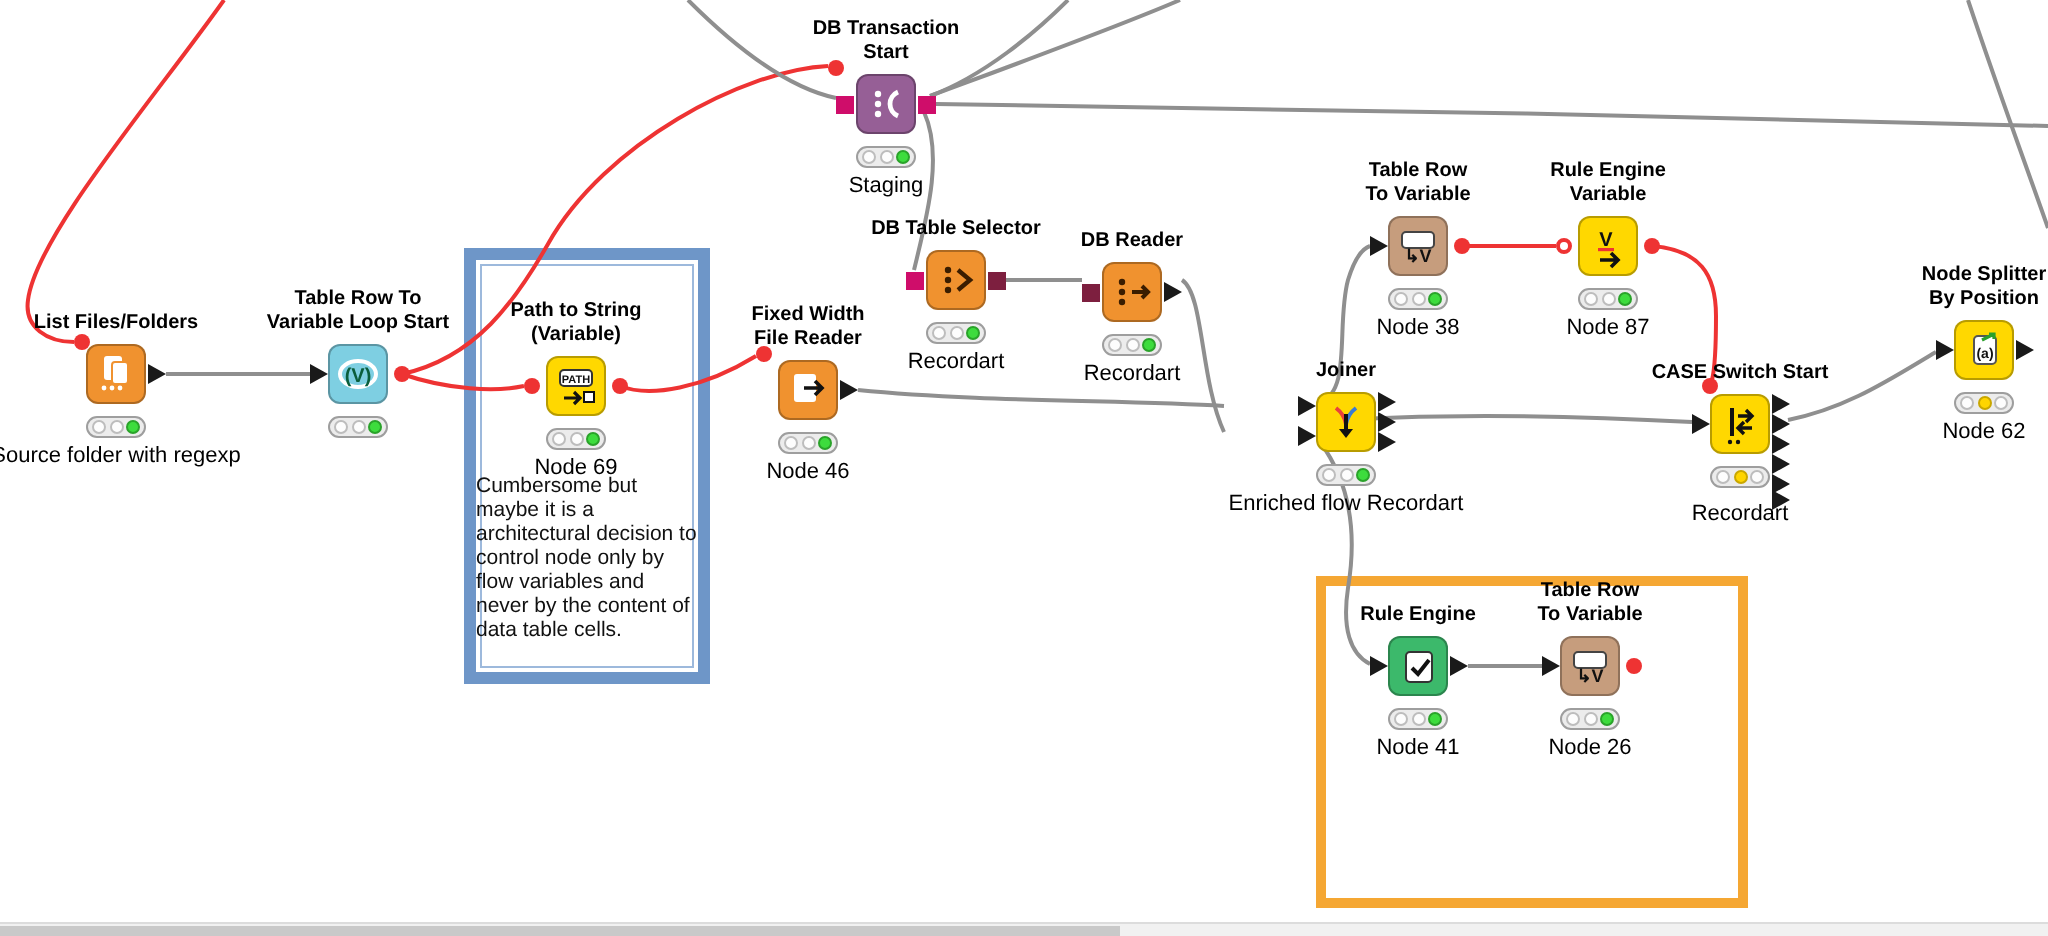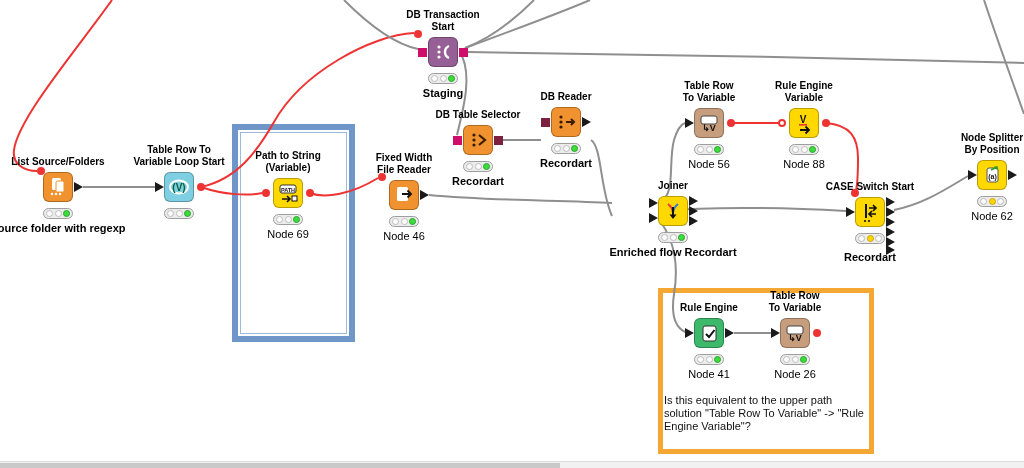--- a/index.html
+++ b/index.html
@@ -25,21 +25,21 @@
   .c-orange{background:#f0922f;}
   .c-yellow{background:#ffd800;}
   .c-cyan{background:#7ecfe2;}
   .c-purple{background:#965f96;}
   .c-green{background:#3cb96b;}
   .c-tan{background:#c69d7d;}
   .ntitle{position:absolute;left:15px;bottom:34px;transform:translateX(-50%);
           white-space:pre;text-align:center;font-weight:bold;font-size:10px;line-height:12px;
           color:#000;width:max-content;}
   .nlabel{position:absolute;top:50px;left:15px;transform:translateX(-50%);
-          white-space:nowrap;font-weight:bold;font-size:11px;color:#000;width:max-content;}
+          white-space:nowrap;font-weight:normal;font-size:11px;color:#000;width:max-content;}
   .nlabel.plain{font-weight:400;}
   
   .light{position:absolute;top:36px;left:0;width:30px;height:11px;background:#ececec;
          border:1px solid #9e9e9e;border-radius:6px;box-sizing:border-box;
          display:flex;align-items:center;justify-content:space-between;padding:0 2px;}
   .light i{width:7px;height:7px;border-radius:50%;background:#fdfdfd;border:1px solid #bdbdbd;box-sizing:border-box;}
   .s-green i:nth-child(3){background:#3ddc3d;border-color:#2aa32a;}
   .s-yellow i:nth-child(2){background:#ffd500;border-color:#c9a700;}
   
   .port{position:absolute;}
@@ -54,21 +54,21 @@
            border-top:1px solid #dcdcdc;z-index:5;}
   .hthumb{position:absolute;left:0;top:1px;width:560px;height:6px;background:#c9c9c9;}
 </style>
 </head>
 <body>
 
 <div id="canvas">
 
   <div class="ann ann-blue"></div>
   <div class="ann ann-orange"></div>
-  <div class="ann-text orange">Is this equivalent to the upper path solution "Table Row To Variable" -&gt; "Rule Engine Variable"?</div>
+  <div class="ann-text blue">Cumbersome but maybe it is a architectural decision to control node only by flow variables and never by the content of data table cells.</div>
 
   <svg id="wires" width="1024" height="468">
 
     <path class="wred" d="M112,0 C78,48 18,118 14,150 C12,164 24,171 37,171"></path>
     <path class="wred" d="M201,187 C224,195 248,196 262,193"></path>
     <path class="wred" d="M201,187 C238,179 258,150 274,122 C302,72 372,35 414,33"></path>
     <path class="wred" d="M310,193 C325,199 352,194 378,178"></path>
     <path class="wred" d="M731,123 L778,123"></path>
     <path class="wred" d="M826,123 C850,125 858,137 858,158 C858,177 857,186 856,190"></path>
 
@@ -83,21 +83,21 @@
     <path class="wgray" d="M468,52 C620,54 860,58 1024,63"></path>
     <path class="wgray" d="M465,48 C492,38 518,16 534,0"></path>
     <path class="wgray" d="M465,48 C508,32 560,13 590,0"></path>
     <path class="wgray" d="M984,0 C998,42 1012,80 1024,114"></path>
     <path class="wgray" d="M344,0 C368,24 394,44 418,49"></path>
     <path class="wgray" d="M894,210 C924,204 946,189 968,176"></path>
     <path class="wgray" d="M734,333 L771,333"></path>
   </svg>
 
   <div class="node" style="left:43px;top:172px">
-    <div class="ntitle">List Source/Folders</div>
+    <div class="ntitle">List Files/Folders</div>
     <div class="nicon c-orange">
       <svg width="24" height="24" viewBox="0 0 24 24">
         <rect x="6" y="3" width="9" height="12" rx="1.5" fill="#fff"></rect>
         <rect x="10" y="6" width="8" height="11" rx="1.5" fill="#fff" stroke="#f0922f" stroke-width="1"></rect>
         <circle cx="6" cy="19" r="1.2" fill="#fff"></circle>
           <circle cx="10" cy="19" r="1.2" fill="#fff"></circle>
           <circle cx="14" cy="19" r="1.2" fill="#fff"></circle>
       </svg>
     </div>
     <div class="port dot" style="left:-6px;top:-5px"></div>
@@ -203,21 +203,21 @@
     <div class="port sq" style="left:-10px;top:11px"></div>
     <div class="port sq dark" style="left:31px;top:11px"></div>
     <div class="light s-green">
         <i></i>
         <i></i>
         <i></i>
       </div>
     <div class="nlabel">Recordart</div>
   </div>
 
-  <div class="node" style="left:551px;top:107px">
+  <div class="node" style="left:551px;top:131px">
     <div class="ntitle">DB Reader</div>
     <div class="nicon c-orange">
       <svg width="24" height="24" viewBox="0 0 24 24">
         <circle cx="7" cy="7" r="1.6" fill="#3a1d00"></circle>
           <circle cx="7" cy="12" r="1.6" fill="#3a1d00"></circle>
           <circle cx="7" cy="17" r="1.6" fill="#3a1d00"></circle>
         <path d="M12,12 h8 m-3,-3 l3,3 l-3,3" stroke="#3a1d00" stroke-width="2" fill="none"></path>
       </svg>
     </div>
     <div class="port sq dark" style="left:-10px;top:11px"></div>
@@ -262,41 +262,41 @@
         <text x="13" y="21" font-size="9" font-weight="bold" fill="#111" text-anchor="middle" font-family="Liberation Sans,sans-serif">↳V</text>
       </svg>
     </div>
     <div class="port tri" style="left:-9px;top:10px"></div>
     <div class="port dot" style="left:33px;top:11px"></div>
     <div class="light s-green">
         <i></i>
         <i></i>
         <i></i>
       </div>
-    <div class="nlabel plain">Node 56</div>
+    <div class="nlabel plain">Node 38</div>
   </div>
 
   <div class="node" style="left:789px;top:108px">
     <div class="ntitle">Rule Engine
 Variable</div>
     <div class="nicon c-yellow">
       <svg width="26" height="26" viewBox="0 0 26 26">
         <text x="12" y="13" font-size="10" font-weight="bold" fill="#111" text-anchor="middle" font-family="Liberation Sans,sans-serif">V</text>
         <rect x="8" y="14" width="8" height="1.6" fill="#e33"></rect>
         <path d="M9,20 h9 m-3.5,-3.5 l3.5,3.5 l-3.5,3.5" stroke="#111" stroke-width="1.8" fill="none"></path>
       </svg>
     </div>
     <div class="port dot hollow" style="left:-11px;top:11px"></div>
     <div class="port dot" style="left:33px;top:11px"></div>
     <div class="light s-green">
         <i></i>
         <i></i>
         <i></i>
       </div>
-    <div class="nlabel plain">Node 88</div>
+    <div class="nlabel plain">Node 87</div>
   </div>
 
   <div class="node" style="left:855px;top:197px">
     <div class="ntitle">CASE Switch Start</div>
     <div class="nicon c-yellow">
       <svg width="26" height="26" viewBox="0 0 26 26">
         <rect x="8" y="5" width="2" height="14" fill="#111"></rect>
         <path d="M12,9 h7 m-3,-3 l3,3 l-3,3" stroke="#111" stroke-width="1.7" fill="none"></path>
         <path d="M19,15 h-7 m3,-3 l-3,3 l3,3" stroke="#111" stroke-width="1.7" fill="none"></path>
         <circle cx="8" cy="22" r="1.1" fill="#111"></circle>

